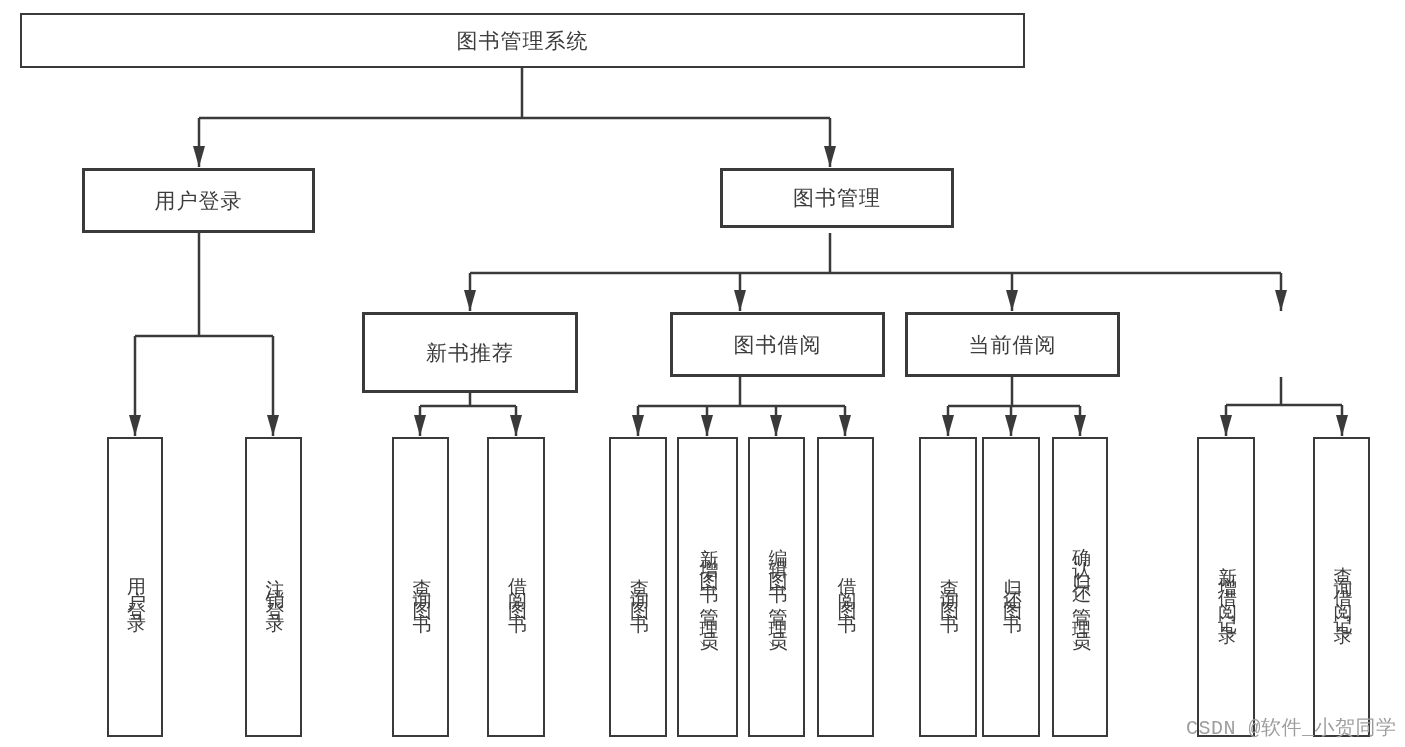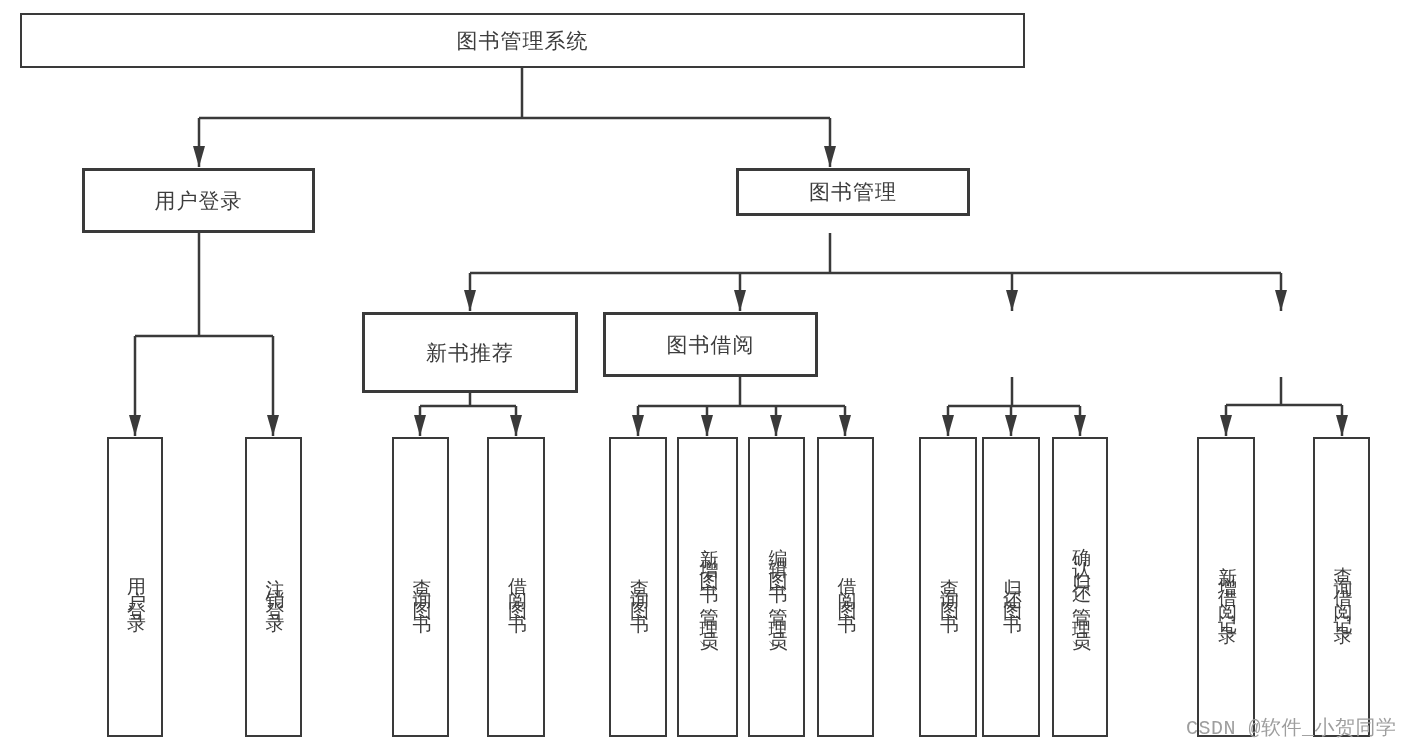--- a/index.html
+++ b/index.html
@@ -97,24 +97,25 @@
     <line class="ln" x1="1080" y1="406" x2="1080" y2="436" marker-end="url(#arw)"></line>
 
     <path class="ln" d="M1281,377 V405 M1226,405 H1342"></path>
     <line class="ln" x1="1226" y1="405" x2="1226" y2="436" marker-end="url(#arw)"></line>
     <line class="ln" x1="1342" y1="405" x2="1342" y2="436" marker-end="url(#arw)"></line>
   </svg>
 
   <div class="node root" style="left:20px;top:13px;width:1005px;height:55px;">图书管理系统</div>
 
   <div class="node" style="left:82px;top:168px;width:233px;height:65px;">用户登录</div>
-  <div class="node" style="left:736px;top:168px;width:234px;height:48px;">图书管理</div>
+  <div class="node" style="left:720px;top:168px;width:234px;height:60px;">图书管理</div>
 
   <div class="node" style="left:362px;top:312px;width:216px;height:81px;">新书推荐</div>
-  <div class="node" style="left:603px;top:312px;width:215px;height:65px;">图书借阅</div>
+  <div class="node" style="left:670px;top:312px;width:215px;height:65px;">图书借阅</div>
+  <div class="node" style="left:905px;top:312px;width:215px;height:65px;">当前借阅</div>
 
   <div class="leaf" style="left:107px;width:56px;">
       <span>用户登录</span>
     </div>
   <div class="leaf" style="left:245px;width:57px;">
       <span>注销登录</span>
     </div>
   <div class="leaf" style="left:392px;width:57px;">
       <span>查询图书</span>
     </div>

